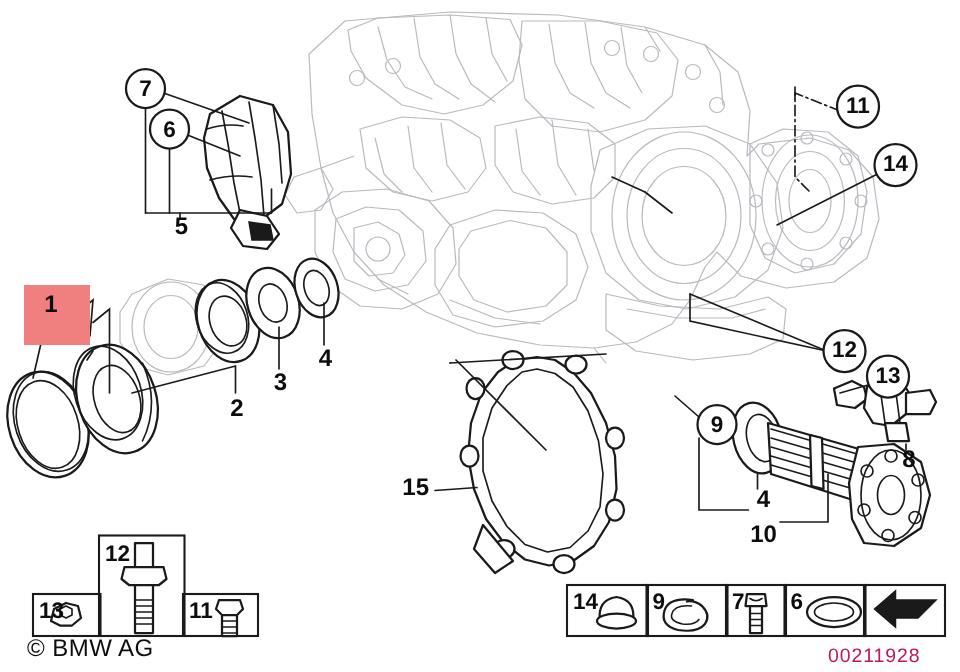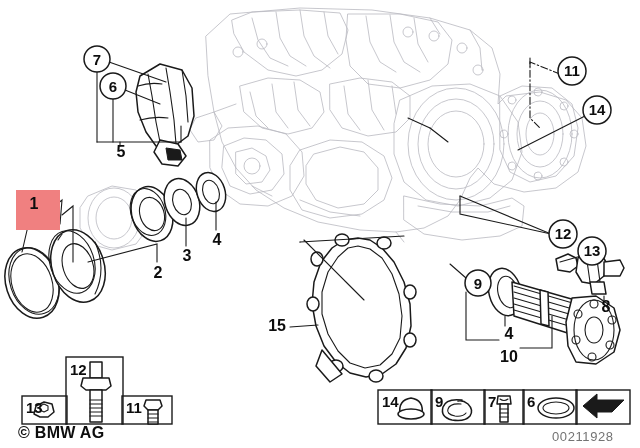--- a/index.html
+++ b/index.html
@@ -99,35 +99,35 @@
     font-weight: bold;
     font-size: 15px;
     color: #0d0d0d;
     line-height: 1;
   }
   #copyright {
     position: absolute;
     left: 18px;
     top: 424px;
     font-family: "Liberation Sans", sans-serif;
-    font-weight: bold;
+    font-weight: normal;
     font-size: 16px;
     letter-spacing: 0.3px;
     color: #0d0d0d;
     white-space: nowrap;
   }
   #partnumber {
     position: absolute;
     left: 552px;
     top: 429px;
     font-family: "Liberation Sans", sans-serif;
     font-size: 13px;
     font-weight: normal;
     letter-spacing: 0.6px;
-    color: #737373;
+    color: #be185d;
     white-space: nowrap;
   }
 </style>
 </head>
 <body>
 
 <div id="canvas">
 
   <svg class="layer" viewBox="0 0 640 448">
     <g class="ghost">

